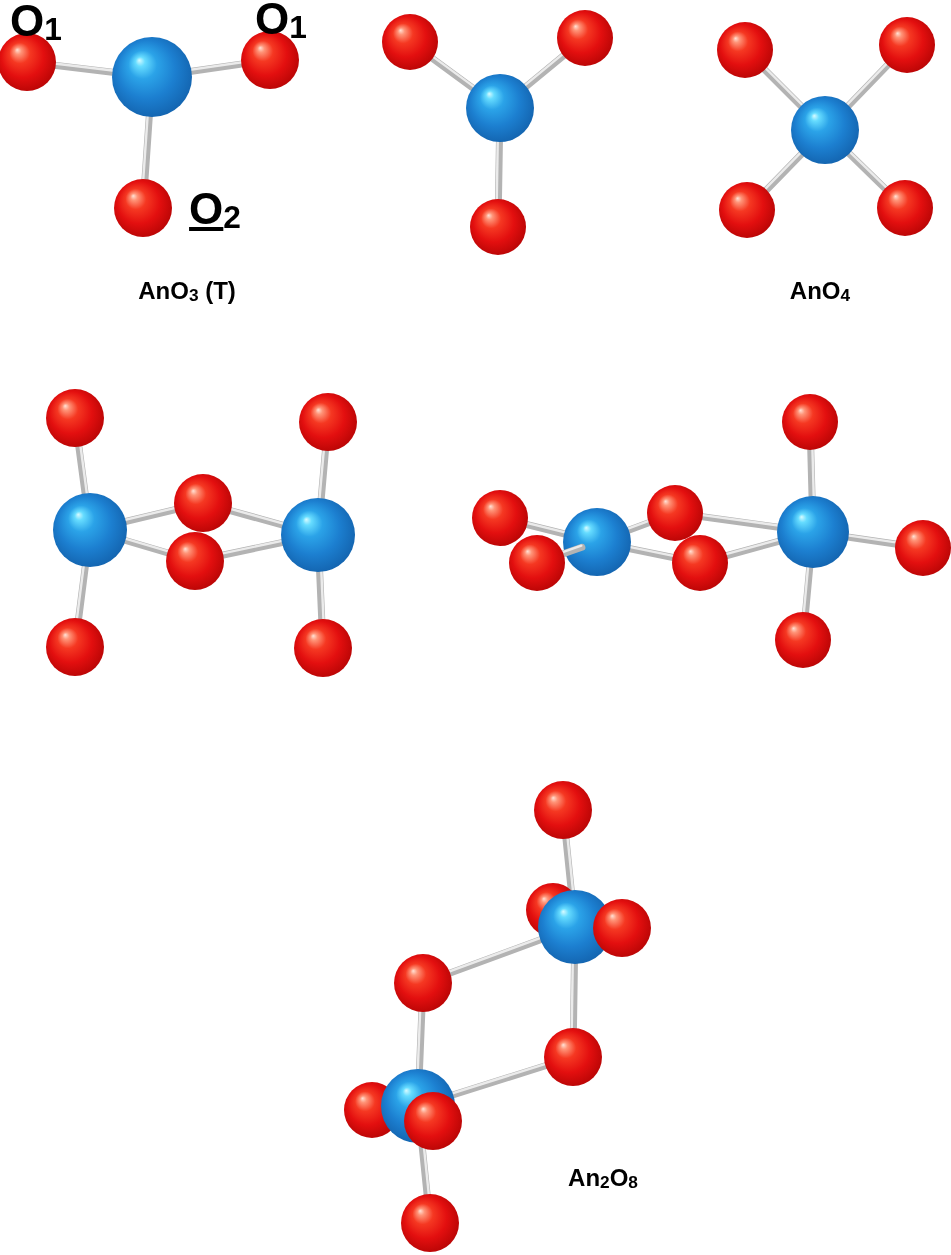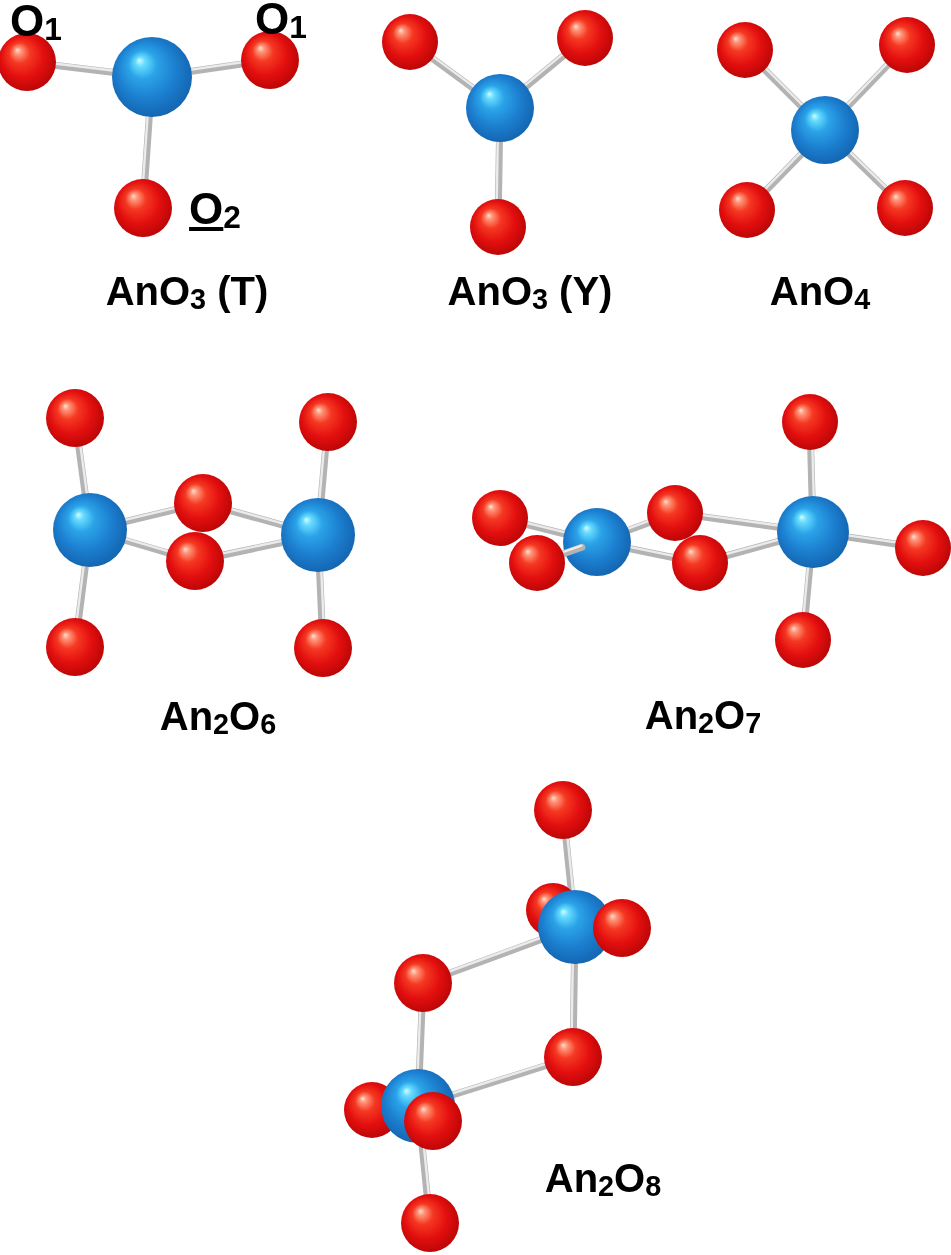--- a/index.html
+++ b/index.html
@@ -9,21 +9,21 @@
     background:#ffffff;
     font-family:"Liberation Sans", sans-serif;
     overflow:hidden;
   }
   #mol-canvas{position:absolute;left:0;top:0;}
   .mol-label{
     position:absolute;
     transform:translate(-50%,-50%);
     white-space:nowrap;
     font-weight:bold;
-    font-size:40px;
+    font-size:24px;
     color:#000;
     letter-spacing:0px;
   }
   .atom-tag{
     position:absolute;
     transform:translate(-50%,-50%);
     white-space:nowrap;
     font-weight:bold;
     font-size:44px;
     color:#000;
@@ -177,18 +177,15 @@
         <circle cx="372" cy="1110" r="28" fill="url(#grad-O)"></circle>
         <circle cx="418" cy="1106" r="37" fill="url(#grad-An)"></circle>
         <circle cx="433" cy="1121" r="29" fill="url(#grad-O)"></circle>
         <circle cx="430" cy="1223" r="29" fill="url(#grad-O)"></circle>
       </g>
     </svg>
 <div class="mol-label" style="left: 187px; top: 291px;"><span>AnO</span><span class="sub">3</span><span> (T)</span></div>
     <div class="atom-tag" style="left: 36px; top: 21px;"><span>O</span><span class="sub">1</span></div>
     <div class="atom-tag" style="left: 281px; top: 19px;"><span>O</span><span class="sub">1</span></div>
     <div class="atom-tag" style="left: 215px; top: 209px; text-decoration: underline;"><span>O</span><span class="sub">2</span></div>
-    <div class="mol-label" style="left: 530px; top: 291px;"><span>AnO</span><span class="sub">3</span><span> (Y)</span></div>
     <div class="mol-label" style="left: 820px; top: 291px;"><span>AnO</span><span class="sub">4</span></div>
-    <div class="mol-label" style="left: 218px; top: 716px;"><span>An</span><span class="sub">2</span><span>O</span><span class="sub">6</span></div>
-    <div class="mol-label" style="left: 703px; top: 715px;"><span>An</span><span class="sub">2</span><span>O</span><span class="sub">7</span></div>
     <div class="mol-label" style="left: 603px; top: 1178px;"><span>An</span><span class="sub">2</span><span>O</span><span class="sub">8</span></div>
   </div>
 
 </body></html>

